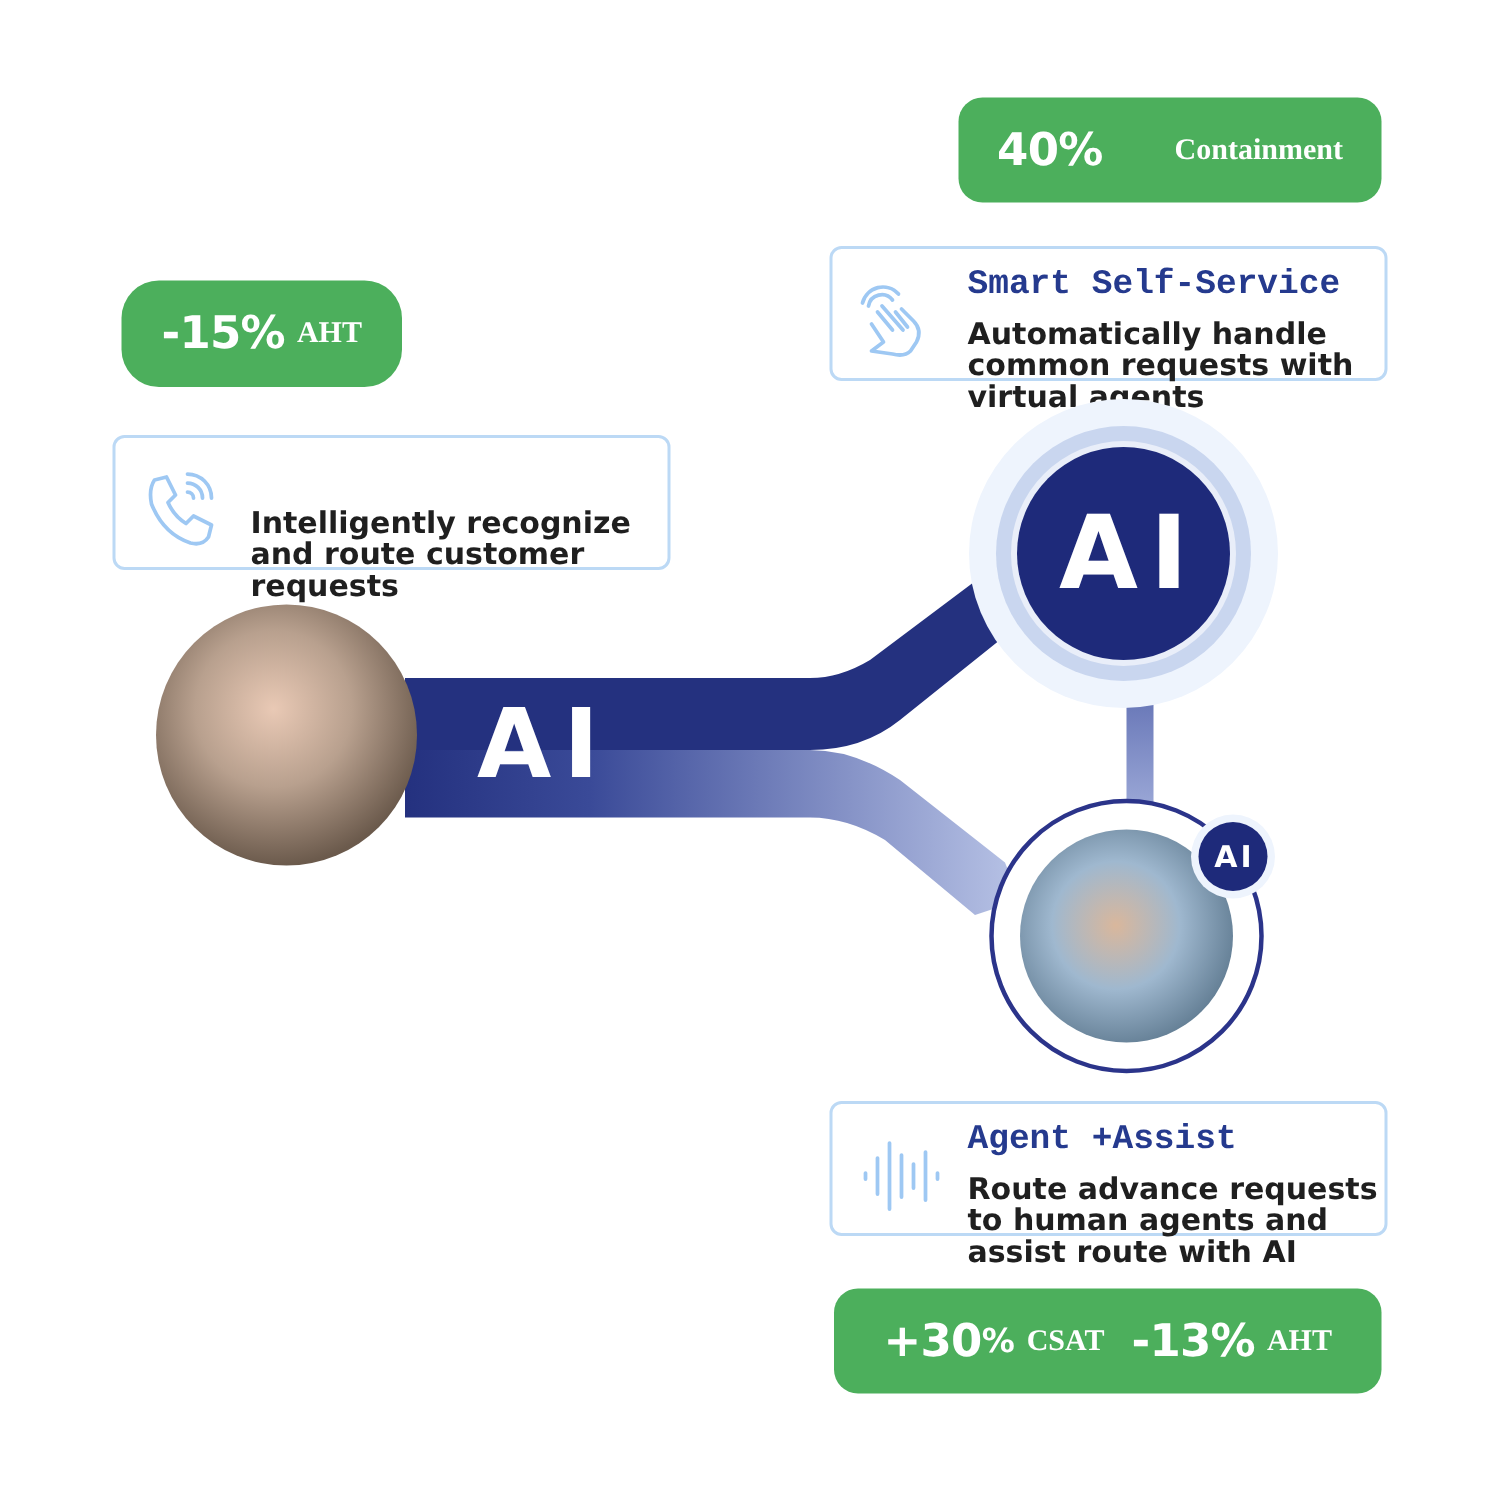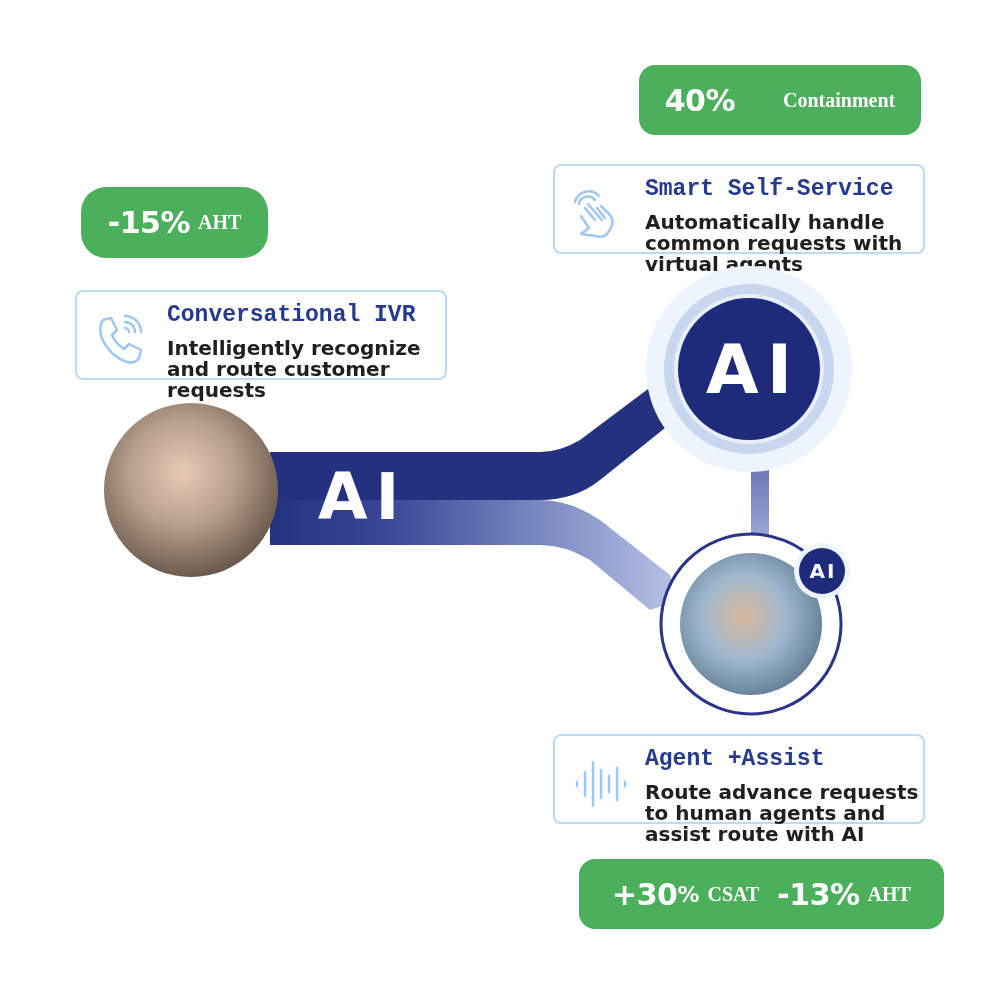--- a/index.html
+++ b/index.html
@@ -25,21 +25,21 @@
 <div class="badge" style="left:639px; top:65px; width:282px; height:70px;gap:40px;">
   <span class="big">40%</span>
   <span class="small">Containment</span>
 </div>
 
 <div class="badge" style="left:81px; top:187px; width:187px; height:71px;border-radius:25px;">
   <span class="big">-15%</span>
   <span class="small">AHT</span>
 </div>
 
-<div class="badge" style="left:556px; top:859px; width:365px; height:70px;margin-left:23px;">
+<div class="badge" style="left:556px; top:859px; width:365px; height:70px;">
   <span class="big">+30</span>
   <span class="pct">%</span>
   <span class="small" style="margin-right:18px;">CSAT</span>
   <span class="big">-13%</span>
   <span class="small">AHT</span>
 </div>
 
 <div class="card" style="left:553px; top:164px; width:372px; height:90px;">
   <svg class="icon" viewBox="0 0 56 56" fill="none" stroke="#9ec8f3" stroke-width="2.5" stroke-linecap="round" stroke-linejoin="round">
     <path d="M8 18 a9 9 0 0 1 16 -4"></path>
@@ -50,21 +50,20 @@
   <div class="desc">Automatically handle common requests with virtual agents</div>
 </div>
 
 <div class="card" style="left:75px; top:290px; width:372px; height:90px;">
   <svg class="icon" viewBox="0 0 56 56" fill="none" stroke="#9ec8f3" stroke-width="2.5" stroke-linecap="round" stroke-linejoin="round">
     <path d="M10 8 l8 -2 l6 12 l-5 5 q4 9 12 14 l5 -5 l12 6 l-2 8 q-4 6 -12 4 q-18 -6 -26 -26 q-2 -10 2 -16z"></path>
     <path d="M32 10 a10 10 0 0 1 10 10"></path>
     <path d="M32 4 a16 16 0 0 1 16 16"></path>
     <path d="M32 16 a4 4 0 0 1 4 4"></path>
   </svg>
-  <div class="title">Conversational IVR</div>
   <div class="desc">Intelligently recognize and route customer requests</div>
 </div>
 
 <div class="card" style="left:553px; top:734px; width:372px; height:90px;">
   <svg class="icon" viewBox="0 0 56 56" fill="none" stroke="#9ec8f3" stroke-width="2.5" stroke-linecap="round">
     <line x1="6" y1="26" x2="6" y2="30"></line>
     <line x1="14" y1="16" x2="14" y2="40"></line>
     <line x1="22" y1="6" x2="22" y2="50"></line>
     <line x1="30" y1="14" x2="30" y2="42"></line>
     <line x1="38" y1="20" x2="38" y2="36"></line>

